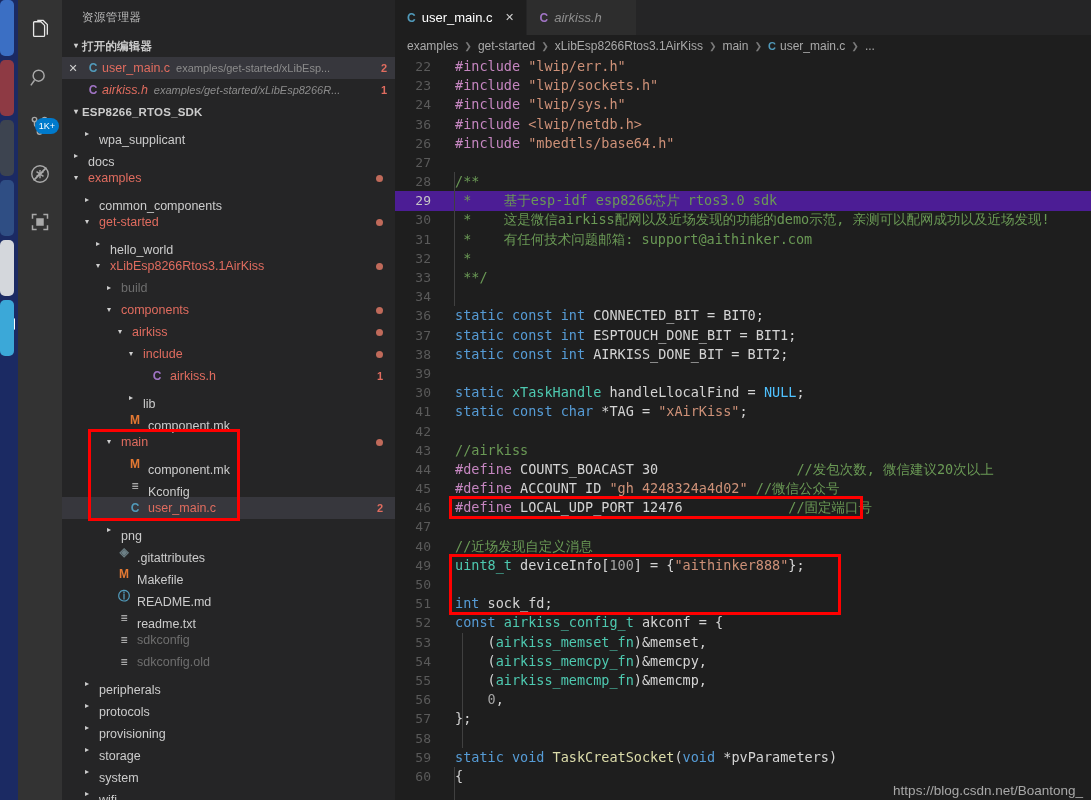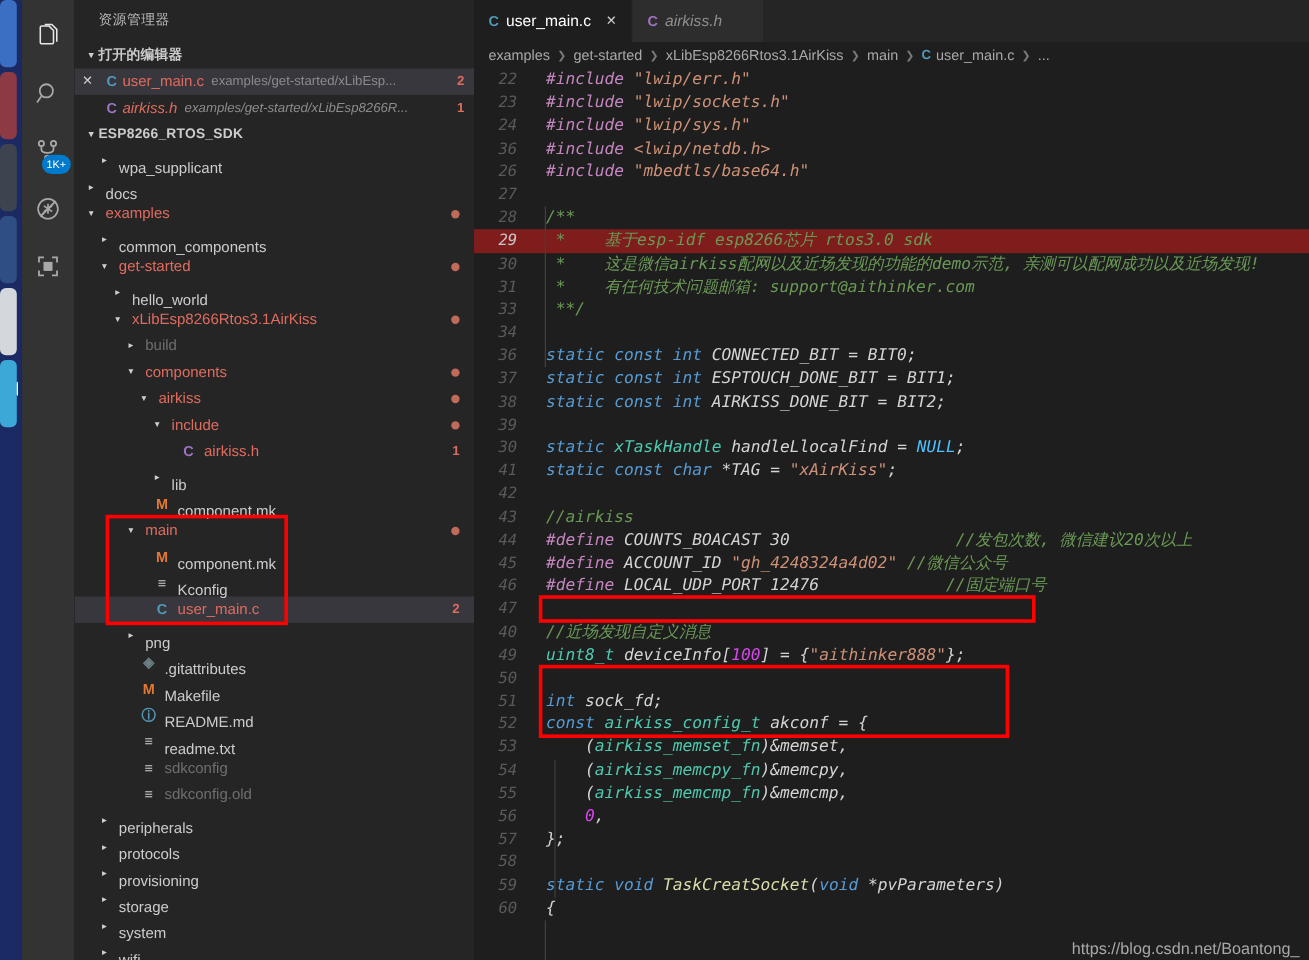--- a/index.html
+++ b/index.html
@@ -42,21 +42,21 @@
   .act-item {
     width: 44px; height: 48px;
     display: flex; align-items: center; justify-content: center;
     position: relative;
     color: #d7d7d7;
   }
   .act-item.dim { color: #8a8a8a; }
   .act-item svg { display: block; }
   .act-badge {
     position: absolute;
-    right: 3px; bottom: 5px;
+    right: 3px; bottom: 16px;
     background: #007acc;
     color: #ffffff;
     font-size: 9px;
     line-height: 16px;
     height: 16px;
     min-width: 16px;
     padding: 0 4px;
     border-radius: 8px;
     text-align: center;
     font-family: "Liberation Sans", sans-serif;
@@ -219,26 +219,25 @@
   }
   .code-scroll {
     position: absolute; inset: 0;
     font-family: "DejaVu Sans Mono", monospace;
     font-size: 13.5px;
     line-height: 19.2px;
   }
   .code-line {
     height: 19.2px;
     display: flex;
-    align-items: center;
+    align-items: flex-end;
     white-space: pre;
     position: relative;
-    font-style: italic;
-  }
-  .code-line.active { background: #7f1d1d; }
+  }
+  .code-line.active { background: #4c1d95; }
   .code-line.active .ln { color: #c6c6c6; }
   .ln {
     width: 52px; flex: 0 0 52px;
     text-align: right;
     padding-right: 16px;
     color: #5a5a5a;
     font-size: 13px;
     user-select: none;
   }
   .ctext { flex: 1 1 auto; white-space: pre; padding-left: 8px; position: relative; }
@@ -248,21 +247,21 @@
     width: 1px;
     background: #404040;
   }
   
   .t-pre   { color: #c586c0; }
   .t-str   { color: #ce9178; }
   .t-cmt   { color: #6a9955; }
   .t-kw    { color: #569cd6; }
   .t-type  { color: #4ec9b0; }
   .t-fn    { color: #dcdcaa; }
-  .t-num   { color: #d946ef; }
+  .t-num   { color: #a3a3a3; }
   .t-plain { color: #d4d4d4; }
   .t-const { color: #4fc1ff; }
 
   .watermark {
     position: absolute;
     right: 8px; bottom: 2px;
     color: #a8a8a8;
     font-size: 13.5px;
     font-family: "Liberation Sans", sans-serif;
     z-index: 30;
@@ -636,20 +635,21 @@
           <div class="code-line"><span class="ln">22</span><span class="ctext"><span class="t-pre">#include </span><span class="t-str">"lwip/err.h"</span></span></div>
           <div class="code-line"><span class="ln">23</span><span class="ctext"><span class="t-pre">#include </span><span class="t-str">"lwip/sockets.h"</span></span></div>
           <div class="code-line"><span class="ln">24</span><span class="ctext"><span class="t-pre">#include </span><span class="t-str">"lwip/sys.h"</span></span></div>
           <div class="code-line"><span class="ln">36</span><span class="ctext"><span class="t-pre">#include </span><span class="t-str">&lt;lwip/netdb.h&gt;</span></span></div>
           <div class="code-line"><span class="ln">26</span><span class="ctext"><span class="t-pre">#include </span><span class="t-str">"mbedtls/base64.h"</span></span></div>
           <div class="code-line"><span class="ln">27</span><span class="ctext"></span></div>
           <div class="code-line"><span class="ln">28</span><span class="ctext"><span class="t-cmt">/**</span></span></div>
           <div class="code-line active"><span class="ln">29</span><span class="ctext"><span class="t-cmt"> *    基于esp-idf esp8266芯片 rtos3.0 sdk</span></span></div>
           <div class="code-line"><span class="ln">30</span><span class="ctext"><span class="t-cmt"> *    这是微信airkiss配网以及近场发现的功能的demo示范, 亲测可以配网成功以及近场发现!</span></span></div>
           <div class="code-line"><span class="ln">31</span><span class="ctext"><span class="t-cmt"> *    有任何技术问题邮箱: support@aithinker.com</span></span></div>
+          <div class="code-line"><span class="ln">32</span><span class="ctext"><span class="t-cmt"> *</span></span></div>
           <div class="code-line"><span class="ln">33</span><span class="ctext"><span class="t-cmt"> **/</span></span></div>
           <div class="code-line"><span class="ln">34</span><span class="ctext"></span></div>
           <div class="code-line"><span class="ln">36</span><span class="ctext"><span class="t-kw">static const int</span><span class="t-plain"> CONNECTED_BIT = </span><span class="t-plain">BIT0</span><span class="t-plain">;</span></span></div>
           <div class="code-line"><span class="ln">37</span><span class="ctext"><span class="t-kw">static const int</span><span class="t-plain"> ESPTOUCH_DONE_BIT = </span><span class="t-plain">BIT1</span><span class="t-plain">;</span></span></div>
           <div class="code-line"><span class="ln">38</span><span class="ctext"><span class="t-kw">static const int</span><span class="t-plain"> AIRKISS_DONE_BIT = </span><span class="t-plain">BIT2</span><span class="t-plain">;</span></span></div>
           <div class="code-line"><span class="ln">39</span><span class="ctext"></span></div>
           <div class="code-line"><span class="ln">30</span><span class="ctext"><span class="t-kw">static </span><span class="t-type">xTaskHandle</span><span class="t-plain"> handleLlocalFind = </span><span class="t-const">NULL</span><span class="t-plain">;</span></span></div>
           <div class="code-line"><span class="ln">41</span><span class="ctext"><span class="t-kw">static const char</span><span class="t-plain"> *TAG = </span><span class="t-str">"xAirKiss"</span><span class="t-plain">;</span></span></div>
           <div class="code-line"><span class="ln">42</span><span class="ctext"></span></div>
           <div class="code-line"><span class="ln">43</span><span class="ctext"><span class="t-cmt">//airkiss</span></span></div>

